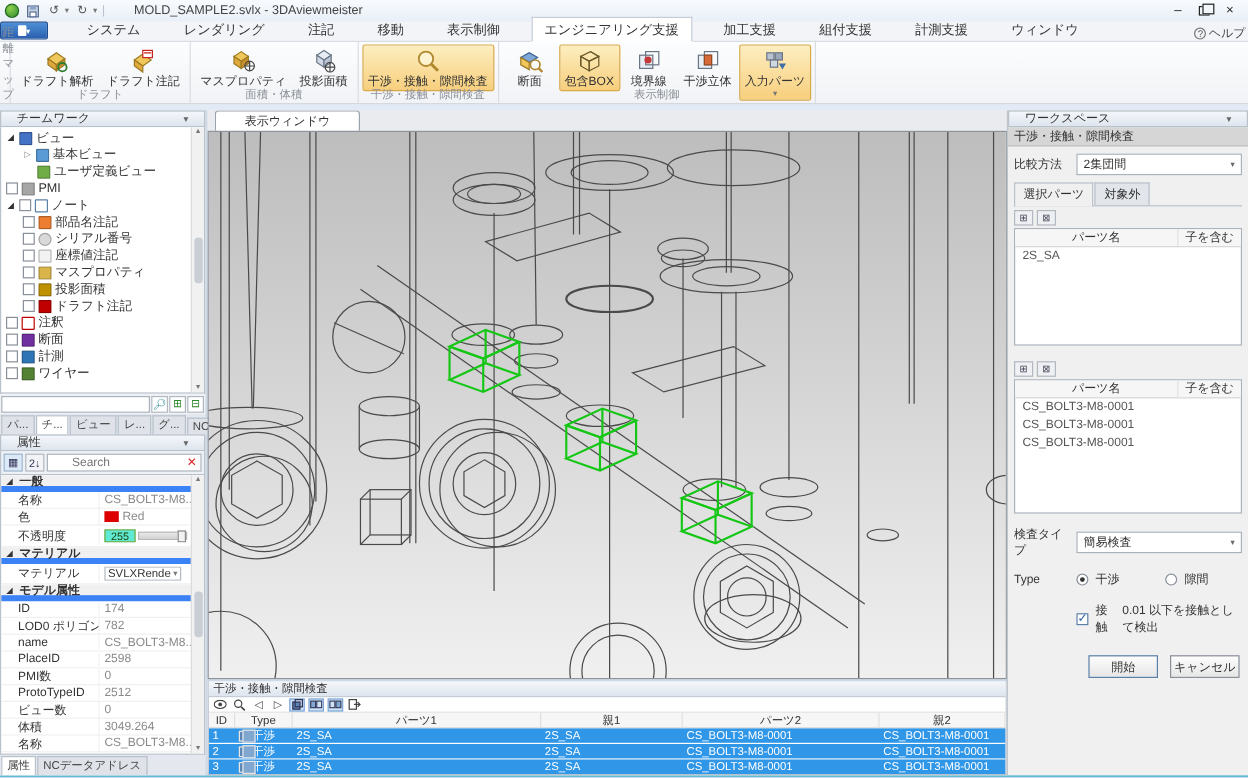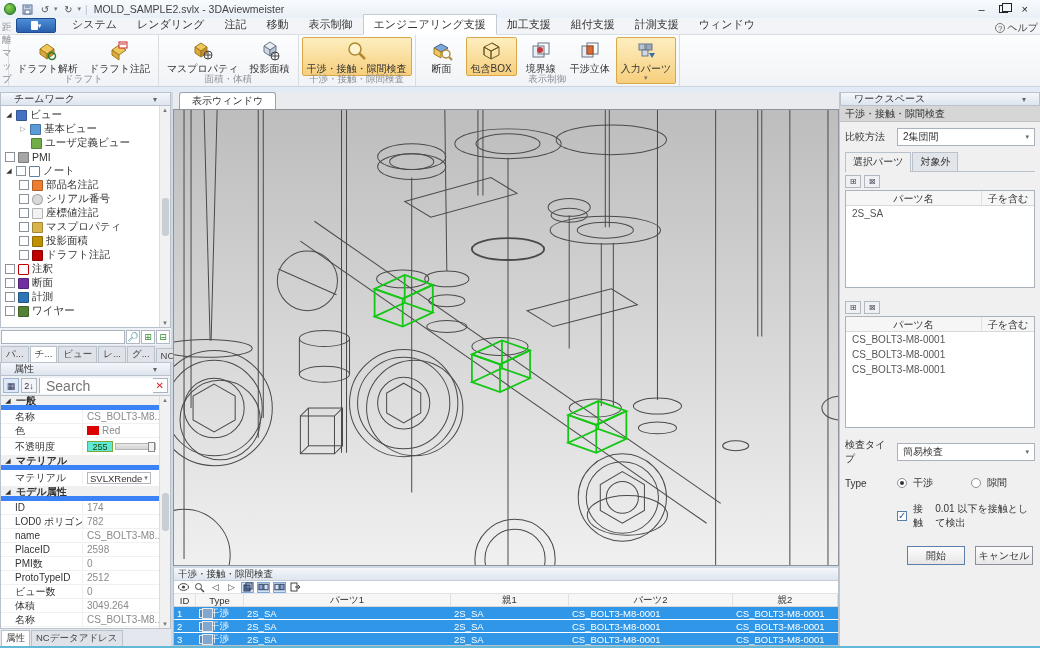--- a/index.html
+++ b/index.html
@@ -6,28 +6,28 @@
   html,body { width:1040px; height:648px; overflow:hidden; }
   body { font-family:"Liberation Sans","DejaVu Sans",sans-serif; font-size:11px; color:#333; background:#f0f0f0; }
   .app { width:1040px; height:648px; display:flex; flex-direction:column; background:#f0f0f0; border-bottom:2px solid #62b8d6; }
 
   
   .titlebar { height:18px; background:linear-gradient(#f8fbfe,#e9eff7); display:flex; align-items:center; padding:0 4px; gap:4px; flex:0 0 auto; }
   .logo { width:12px; height:12px; border-radius:50%; background:radial-gradient(circle at 35% 30%, #8fd14f, #2e8b2e); border:1px solid #1d6b1d; }
   .qabtn { width:14px; height:13px; display:flex; align-items:center; justify-content:center; font-size:10px; color:#555; }
   .caret { font-size:7px; color:#777; margin-left:-2px; }
   .qasep { color:#b5bec9; font-size:10px; }
-  .title-text { margin-left:2px; color:#444; font-size:10.5px; }
+  .title-text { margin-left:20px; color:#444; font-size:10.5px; }
   .wincontrols { margin-left:auto; display:flex; gap:14px; align-items:center; padding-right:8px; }
   .wc { font-size:11px; color:#222; line-height:10px; }
   .wc-restore { width:9px; height:8px; border:1px solid #222; position:relative; }
   .wc-restore::before { content:""; position:absolute; left:2px; top:-3px; width:8px; height:7px; border:1px solid #222; background:#f2f6fb; }
 
   
-  .tabrow { height:17px; background:#f2f4f7; display:flex; align-items:flex-end; padding-left:16px; flex:0 0 auto; border-bottom:1px solid #d9dee5; position:relative; }
+  .tabrow { height:17px; background:#f2f4f7; display:flex; align-items:flex-end; padding-left:0; flex:0 0 auto; border-bottom:1px solid #d9dee5; position:relative;gap:16px; }
   .appbtn { width:40px; height:15px; margin:0 6px 1px 0; background:linear-gradient(#4e8fd6,#2a5fae); border:1px solid #1d4b8f; border-radius:2px; display:flex; align-items:center; justify-content:center; gap:2px; }
   .appbtn .doc { width:7px; height:9px; background:#fff; border-radius:1px; }
   .appbtn .caret { color:#fff; }
   .mtab { padding:2px 10px 2px 10px; color:#333; cursor:default; }
   .mtab.active { background:#fff; border:1px solid #c3cbd6; border-bottom:1px solid #fff; margin-bottom:-1px; }
   .helpbtn { position:absolute; right:2px; top:3px; display:flex; align-items:center; gap:2px; color:#444; font-size:10px; }
   .qmark { width:10px; height:10px; border-radius:50%; border:1px solid #777; font-size:8px; display:flex; align-items:center; justify-content:center; color:#555; }
 
   
   .ribbon { height:52px; background:linear-gradient(#fcfdfe,#f1f3f6); display:flex; align-items:stretch; flex:0 0 auto; border-bottom:1px solid #cdd3da; padding-left:2px; }
@@ -70,41 +70,41 @@
   .ttabs { height:17px; display:flex; align-items:flex-end; background:#e4e8ee; padding-left:1px; gap:1px; flex:0 0 auto; }
   .ttab { padding:1px 4px; font-size:9.5px; background:#dfe3e9; border:1px solid #b9c1cb; border-bottom:none; color:#444; white-space:nowrap; }
   .ttab.active { background:#fff; }
 
   
   .props { flex:1; display:flex; flex-direction:column; min-height:0; }
   .filterrow { height:20px; background:#eef1f5; border:1px solid #b9c1cb; border-top:none; display:flex; align-items:center; gap:2px; padding:2px; flex:0 0 auto; }
   .fbtn { width:16px; height:15px; border:1px solid #9fb6d0; background:#dce9f7; font-size:9px; display:flex; align-items:center; justify-content:center; color:#335; }
   .fbtn.plain { background:#f2f4f7; border-color:#b2b8c0; }
   .searchwrap { flex:1; height:15px; border:1px solid #aab2bc; background:#fff; display:flex; align-items:center; min-width:0; }
-  .searchwrap input { flex:1; border:none; outline:none; font-size:14px; padding:0 6px; min-width:0; color:#888; }
+  .searchwrap input { flex:1; border:none; outline:none; font-size:10px; padding:0 20px; min-width:0; color:#888; }
   .redx { color:#d22; font-weight:bold; font-size:10px; padding:0 3px; }
   .pgrid { flex:1; background:#fff; border:1px solid #b9c1cb; border-top:none; overflow:hidden; position:relative; }
   .psec { height:14px; background:#f0f0f0; display:flex; align-items:center; gap:4px; padding-left:3px; font-weight:bold; font-size:10px; border-bottom:5px solid #3b82f6; }
   .psec .exp { font-size:7px; }
   .prow { height:14px; display:flex; align-items:center; border-bottom:1px solid #f0f0f0; font-size:10px; }
   .pname { width:82px; padding-left:14px; color:#333; white-space:nowrap; overflow:hidden; border-right:1px solid #f0f0f0; flex:0 0 82px; }
   .pval { flex:1; padding-left:4px; color:#8a8a8a; white-space:nowrap; overflow:hidden; display:flex; align-items:center; gap:3px; min-width:0; }
   .swatch { width:12px; height:9px; flex:0 0 auto; }
   .pval .dark { color:#333; }
   .meter { display:flex; align-items:center; gap:2px; width:100%; padding-right:14px; }
   .meterfill { width:26px; height:11px; color:#1d3d00; font-size:9px; display:flex; align-items:center; justify-content:center; border:1px solid #7ca83c; }
   .slider { flex:1; height:7px; background:linear-gradient(#e8e8e8,#d2d2d2); border:1px solid #b5b5b5; position:relative; }
   .slider .knob { position:absolute; right:0; top:-2px; width:7px; height:10px; background:#f2f2f2; border:1px solid #8a8a8a; }
   .pselect { border:1px solid #b2b8c0; background:#fff; height:12px; display:flex; align-items:center; font-size:9.5px; color:#333; padding:0 2px; gap:4px; }
   .pselect .caret { font-size:7px; }
   .ptabs { height:17px; display:flex; align-items:flex-end; background:#e4e8ee; padding-left:1px; gap:1px; flex:0 0 auto; }
 
   
   .vptabs { height:17px; background:#e9ebee; display:flex; align-items:flex-end; padding-left:6px; flex:0 0 auto; }
-  .vptab { background:#fff; border:1px solid #9aa2ac; border-bottom:none; border-radius:3px 3px 0 0; padding:1px 12px; font-size:10px; }
+  .vptab { background:#fff; border:1px solid #9aa2ac; border-bottom:none; border-radius:3px 3px 0 0; padding:1px 24px; font-size:10px; }
   .viewport { flex:1; position:relative; border:1px solid #8d949c; min-height:0; }
   .viewport svg { display:block; width:100%; height:100%; }
 
   
   .results { height:80px; flex:0 0 auto; display:flex; flex-direction:column; border:1px solid #b9c1cb; border-top:2px solid #cfdae6; background:#fff; }
   .rhead { height:13px; background:linear-gradient(#f4f7fb,#dee5ee); border-bottom:1px solid #c6ccd4; font-size:9.5px; padding:0 4px; display:flex; align-items:center; flex:0 0 auto; }
   .rtools { height:13px; display:flex; align-items:center; gap:3px; padding:0 3px; border-bottom:1px solid #e2e2e2; flex:0 0 auto; }
   .tico { font-size:9px; color:#444; width:13px; height:11px; display:flex; align-items:center; justify-content:center; }
   .tico.pressed { background:#cfe3f7; border:1px solid #7da7d8; }
   .rtable { flex:1; display:flex; flex-direction:column; overflow:hidden; }

